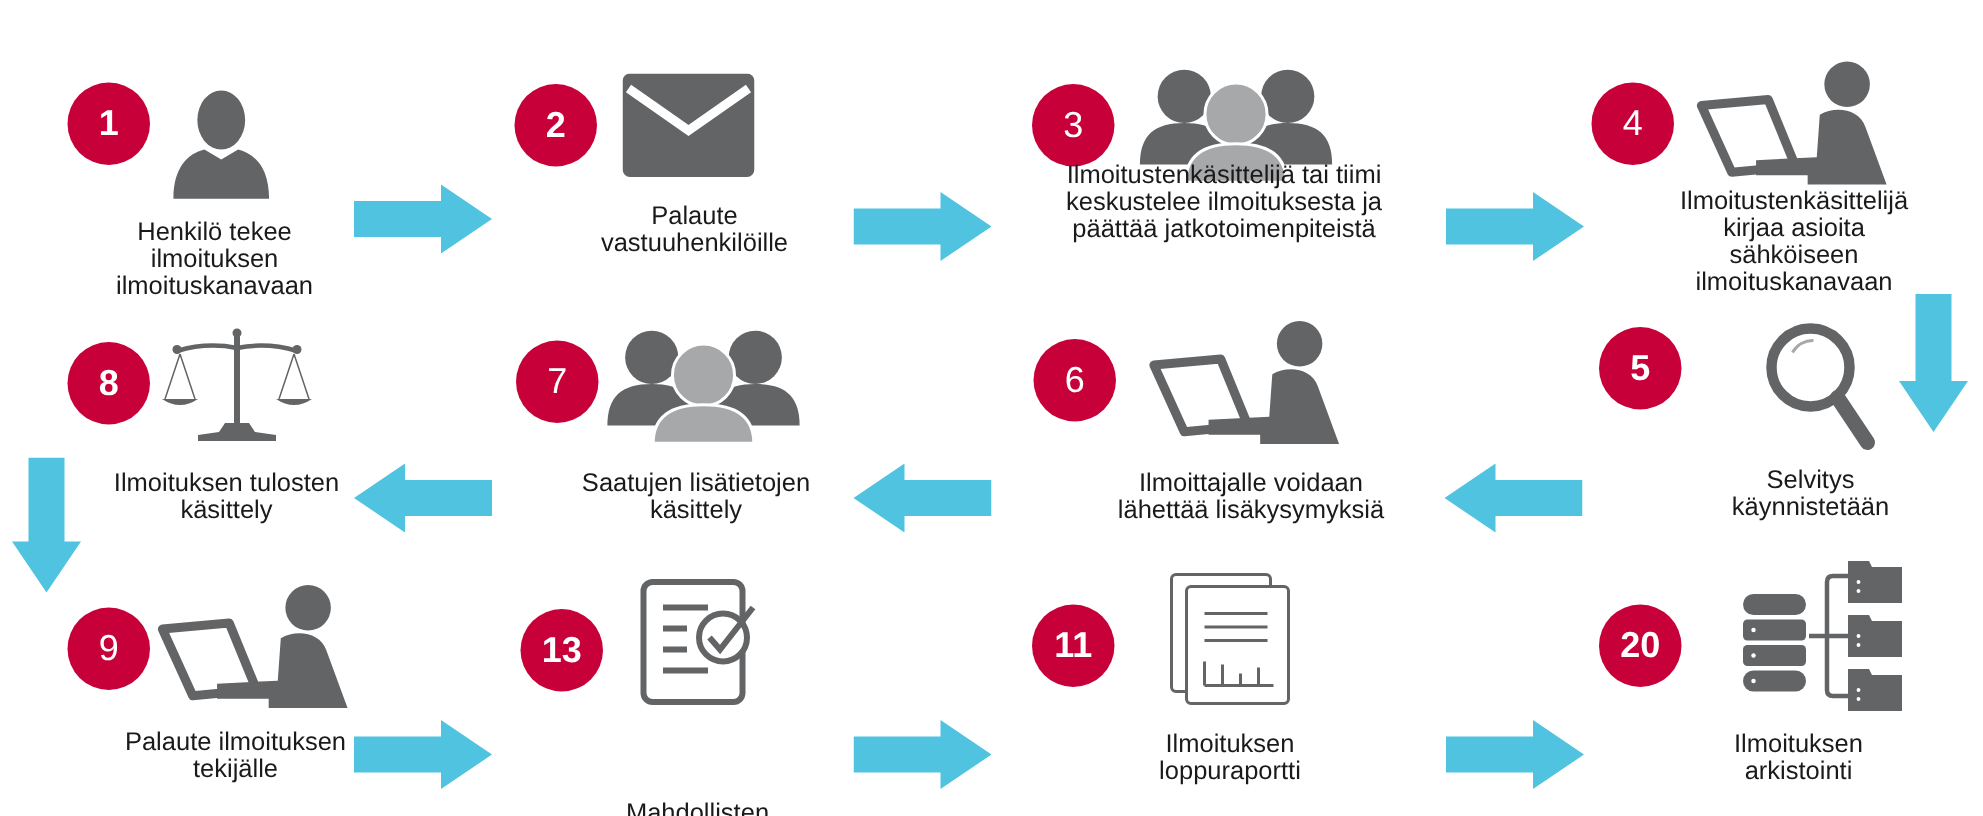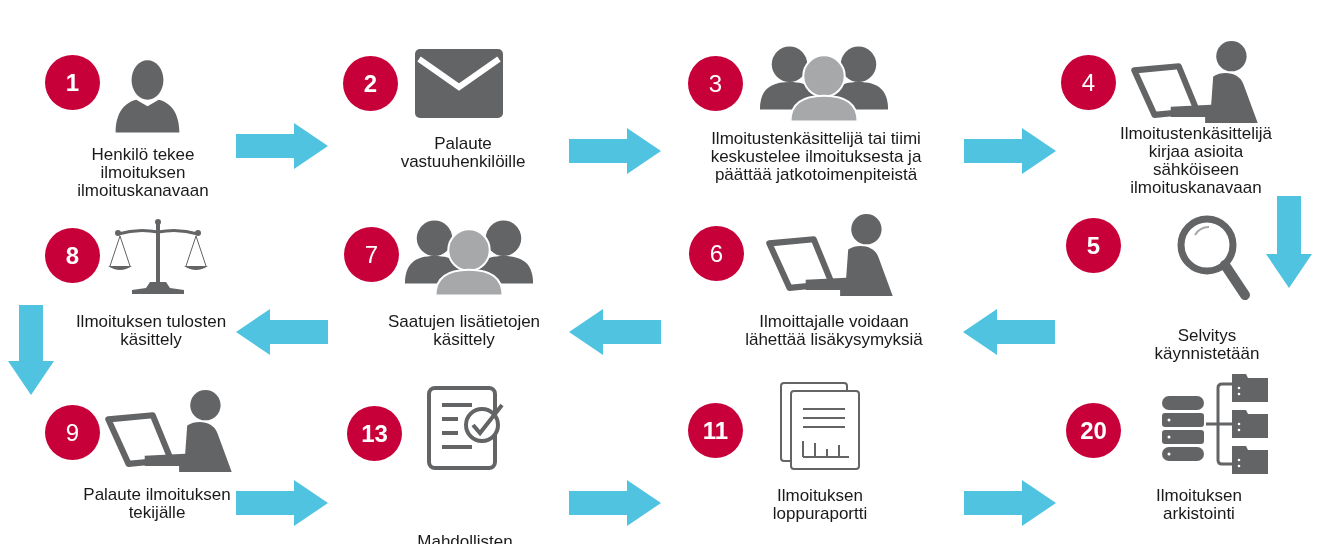--- a/index.html
+++ b/index.html
@@ -52,39 +52,39 @@
   <rect x="0" y="0" width="88" height="69" rx="5" fill="#636466"></rect>
   <path d="M4 10 L44 38 L84 10" fill="none" stroke="#fff" stroke-width="6"></path>
 </svg>
 <div class="label" style="left:463px;top:135px;">Palaute
 vastuuhenkilöille</div>
 
 <div class="badge thin" style="left:688px;top:56px;">3</div>
 <svg class="icon" style="left:755px;top:42px;" width="138" height="80">
     <use href="#sym-group"></use>
   </svg>
-<div class="label" style="left:816px;top:130px;">Ilmoitustenkäsittelijä tai tiimi
+<div class="label" style="left:816px;top:108px;">Ilmoitustenkäsittelijä tai tiimi
 keskustelee ilmoituksesta ja
 päättää jatkotoimenpiteistä</div>
 
 <div class="badge thin" style="left:1061px;top:55px;">4</div>
 <svg class="icon" style="left:1128px;top:40px;" width="136" height="86">
     <use href="#sym-laptop"></use>
   </svg>
 <div class="label" style="left:1196px;top:125px;">Ilmoitustenkäsittelijä
 kirjaa asioita sähköiseen
 ilmoituskanavaan</div>
 
 <div class="badge" style="left:1066px;top:218px;">5</div>
 <svg class="icon" style="left:1175px;top:213px;" width="80" height="90" viewBox="0 0 80 90">
   <circle cx="32" cy="32" r="26" fill="none" stroke="#636466" stroke-width="7"></circle>
   <path d="M20 22 A16 16 0 0 1 34 14" fill="none" stroke="#a7a8aa" stroke-width="2"></path>
   <line x1="50" y1="52" x2="70" y2="82" stroke="#636466" stroke-width="10" stroke-linecap="round"></line>
 </svg>
-<div class="label" style="left:1207px;top:327px;">Selvitys
+<div class="label" style="left:1207px;top:311px;">Selvitys
 käynnistetään</div>
 
 <div class="badge thin" style="left:689px;top:226px;">6</div>
 <svg class="icon" style="left:763px;top:213px;" width="136" height="86">
     <use href="#sym-laptop"></use>
   </svg>
 <div class="label" style="left:834px;top:313px;">Ilmoittajalle voidaan
 lähettää lisäkysymyksiä</div>
 
 <div class="badge thin" style="left:344px;top:227px;">7</div>

